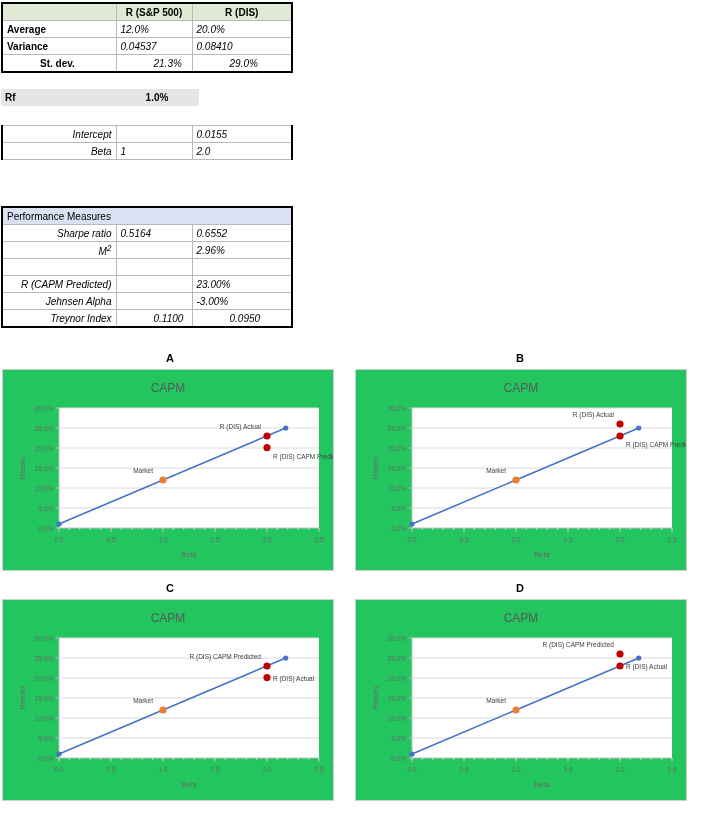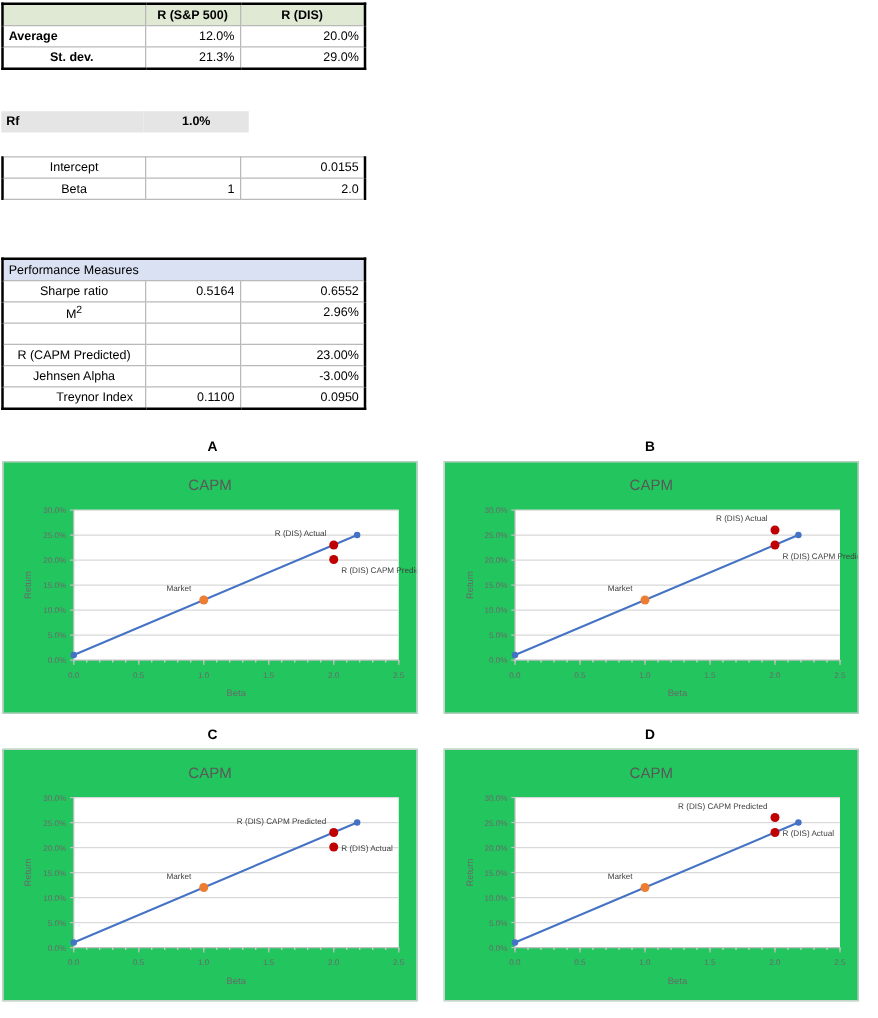--- a/index.html
+++ b/index.html
@@ -41,22 +41,22 @@
   .hdr-green {
     background: #dfe9d3;
     font-weight: bold;
     text-align: center;
   }
   .hdr-blue {
     background: #d9e1f2;
     text-align: left;
   }
   .lbl { text-align: left; font-weight: bold; }
-  .lbl-n { text-align: center; font-weight: normal; }
-  .num { text-align: right; }
+  .lbl-n { text-align: right; font-weight: normal; font-style: italic; }
+  .num { text-align: left; font-style: italic; }
 
   
   #rf-table td { background: #e5e5e5; border: none; height: 17px; margin-left: 32px; }
   #rf-table .rf-label { font-weight: bold; text-align: left; }
   #rf-table .rf-value { font-weight: bold; text-align: center; }
 
   
   .chart-letter {
     position: absolute;
     font-weight: bold;
@@ -84,20 +84,25 @@
   <tbody>
     <tr class="outer-top">
       <td class="hdr-green outer-l"></td>
       <td class="hdr-green">R (S&amp;P 500)</td>
       <td class="hdr-green outer-r">R (DIS)</td>
     </tr>
     <tr>
       <td class="lbl outer-l">Average</td>
       <td class="num">12.0%</td>
       <td class="num outer-r">20.0%</td>
+    </tr>
+    <tr>
+      <td class="lbl outer-l">Variance</td>
+      <td class="num">0.04537</td>
+      <td class="num outer-r">0.08410</td>
     </tr>
     <tr class="outer-bottom">
       <td class="lbl outer-l">St. dev.</td>
       <td class="num">21.3%</td>
       <td class="num outer-r">29.0%</td>
     </tr>
   </tbody>
 </table>
 
 <table class="xl-table" id="rf-table" style="left:1px; top:89px; width:198px;">

